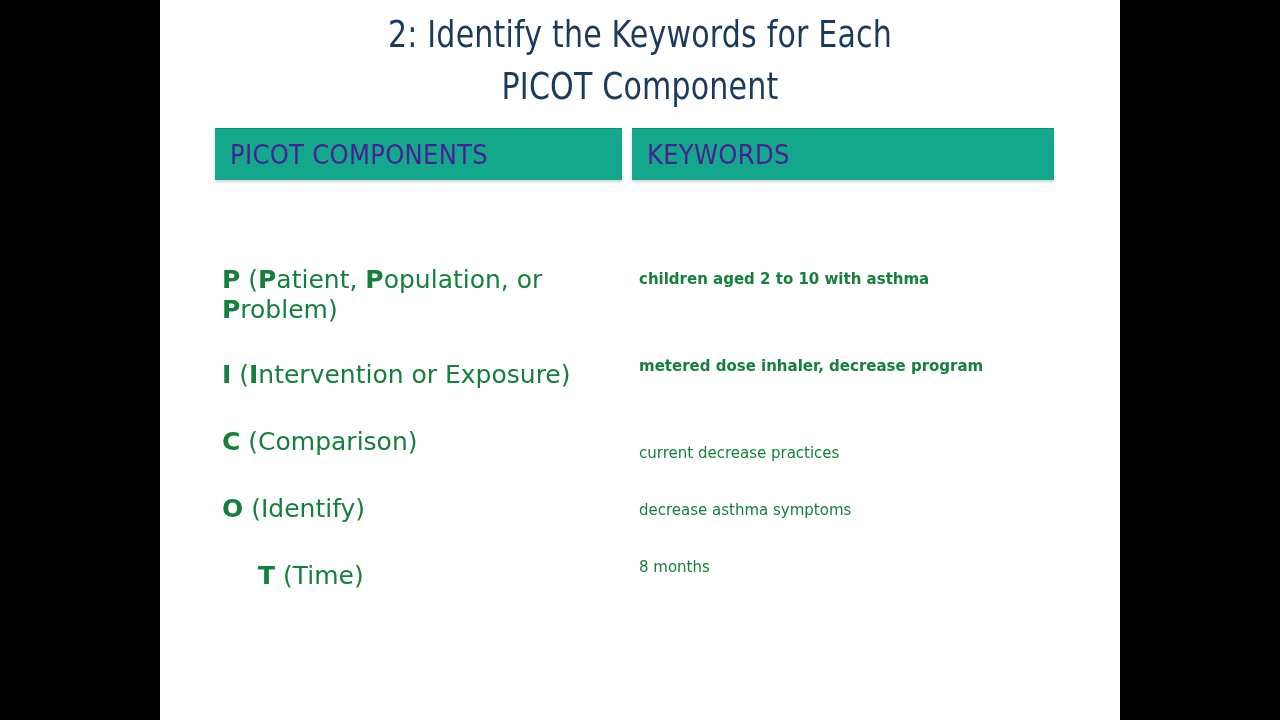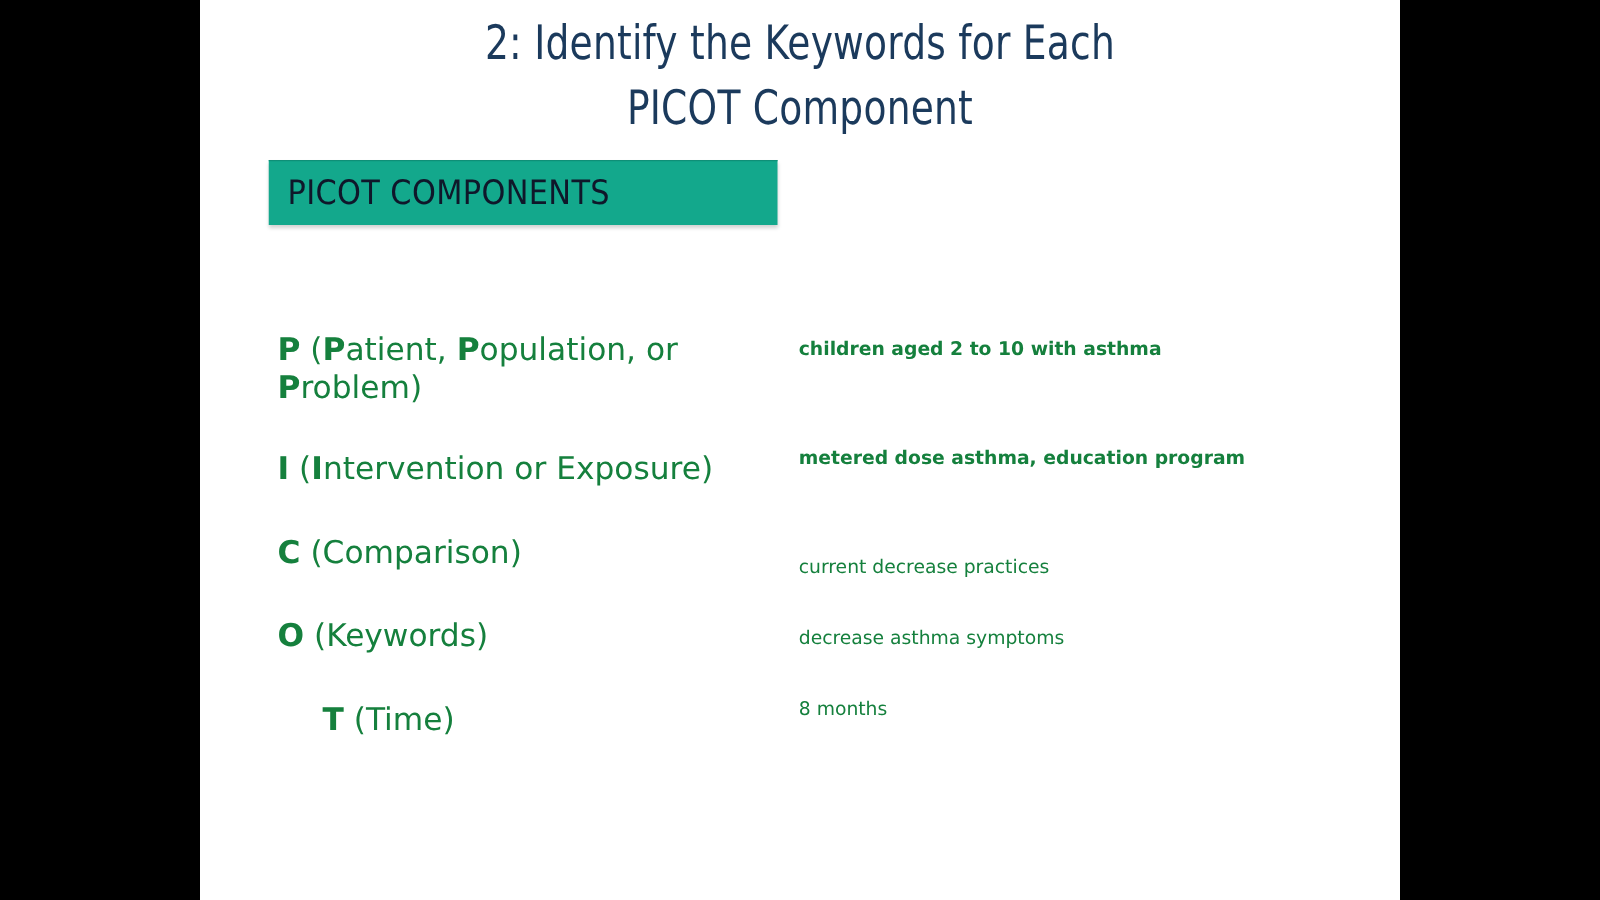--- a/index.html
+++ b/index.html
@@ -64,21 +64,21 @@
   }
   .header-row {
     position: relative;
     height: 52px;
   }
   .col-header {
     position: absolute;
     top: 0;
     height: 52px;
     background: #13a88c;
-    color: #0f172a;
+    color: #4c1d95;
     font-family: "Liberation Sans Narrow", "DejaVu Sans Condensed", "Liberation Sans", sans-serif;
     font-size: 27px;
     line-height: 52px;
     padding-left: 15px;
     box-sizing: border-box;
     box-shadow: 0 2px 3px rgba(0,0,0,0.18);
     border-top: 1px solid #0f8f77;
     white-space: nowrap;
     letter-spacing: 0.3px;
     overflow: hidden;
@@ -139,41 +139,42 @@
 
   <div class="slide">
 
     <div class="slide-title">2: Identify the Keywords for Each
 PICOT Component</div>
 
     <div class="table">
 
       <div class="header-row">
         <div class="col-header c1">PICOT COMPONENTS</div>
+        <div class="col-header c2">KEYWORDS</div>
       </div>
 
       <div class="body-rows">
 
         <div class="row row-0">
           <div class="cell left-cell"><span class="lead">P</span><span> (<span class="lead">P</span>atient, <span class="lead">P</span>opulation, or <span class="lead">P</span>roblem)</span></div>
           <div class="cell right-cell bold-cell">children aged 2 to 10 with asthma</div>
         </div>
 
         <div class="row row-1">
           <div class="cell left-cell"><span class="lead">I</span><span> (<span class="lead">I</span>ntervention or Exposure)</span></div>
-          <div class="cell right-cell bold-cell">metered dose asthma, education program</div>
+          <div class="cell right-cell bold-cell">metered dose inhaler, decrease program</div>
         </div>
 
         <div class="row row-2">
           <div class="cell left-cell"><span class="lead">C</span><span> (Comparison)</span></div>
           <div class="cell right-cell">current decrease practices</div>
         </div>
 
         <div class="row row-3">
-          <div class="cell left-cell"><span class="lead">O</span><span> (Keywords)</span></div>
+          <div class="cell left-cell"><span class="lead">O</span><span> (Identify)</span></div>
           <div class="cell right-cell">decrease asthma symptoms</div>
         </div>
 
         <div class="row row-4">
           <div class="cell left-cell"><span class="lead">T</span><span> (Time)</span></div>
           <div class="cell right-cell">8 months</div>
         </div>
 
       </div>
     </div>

